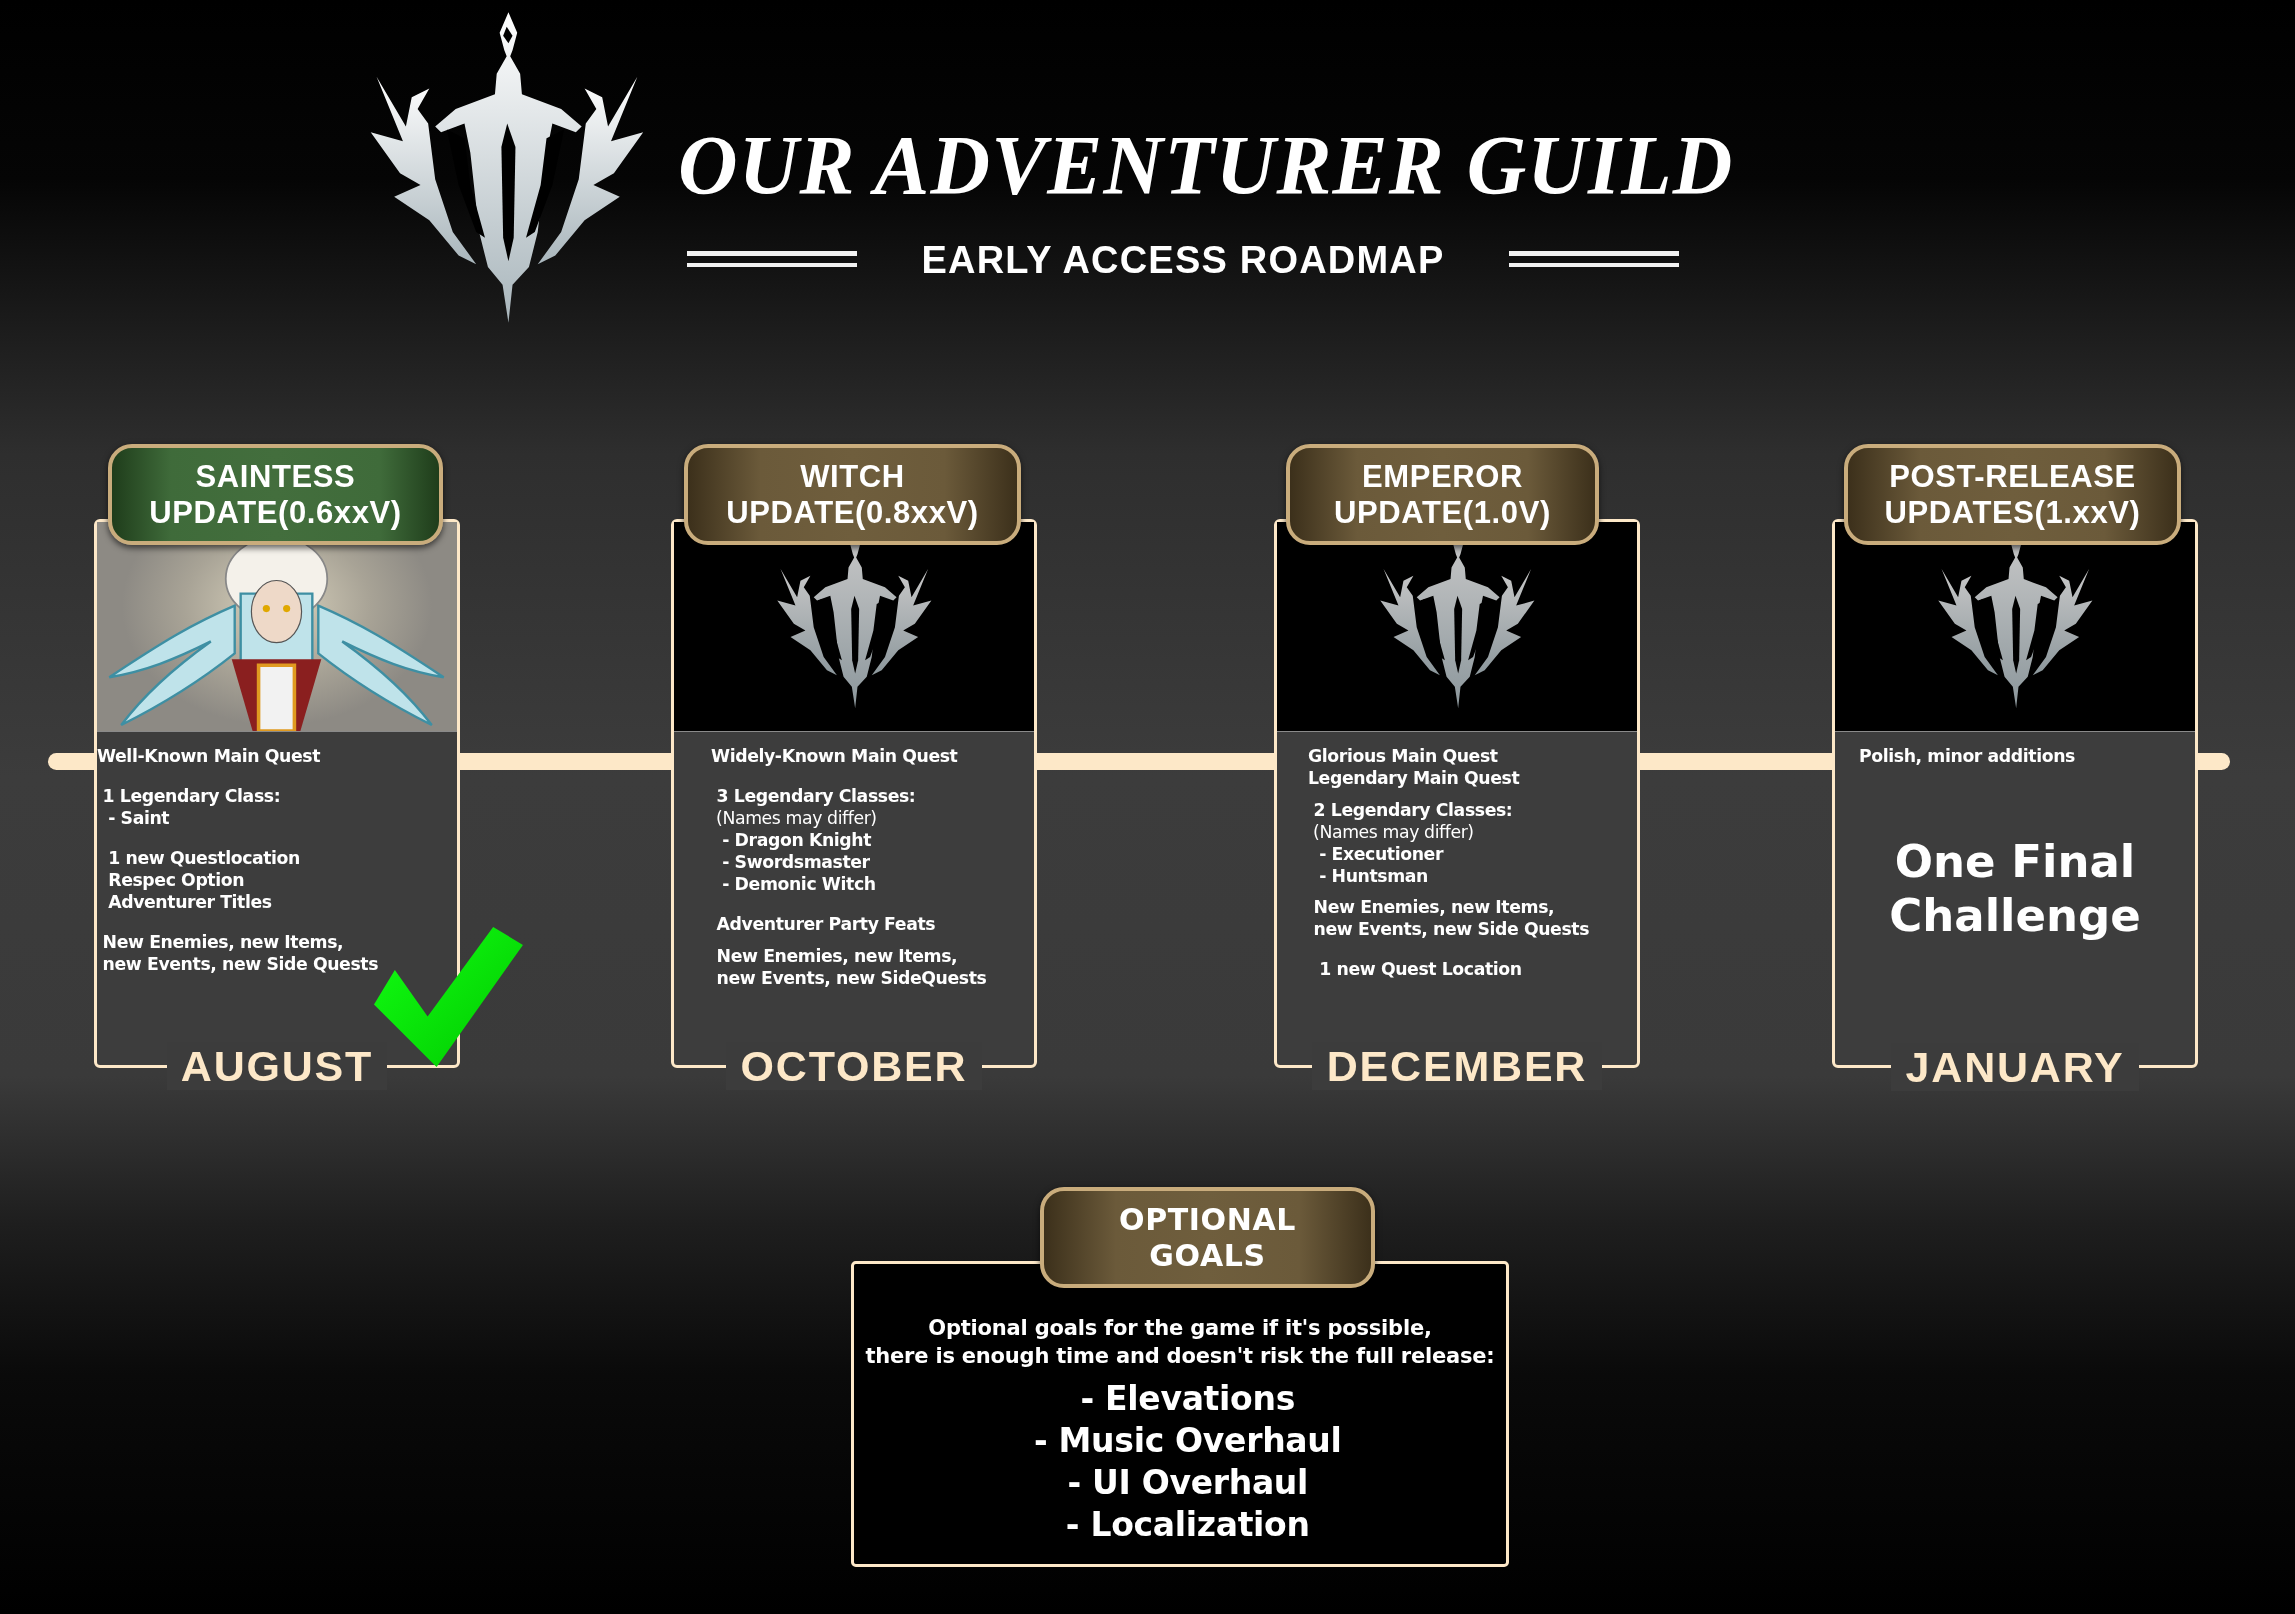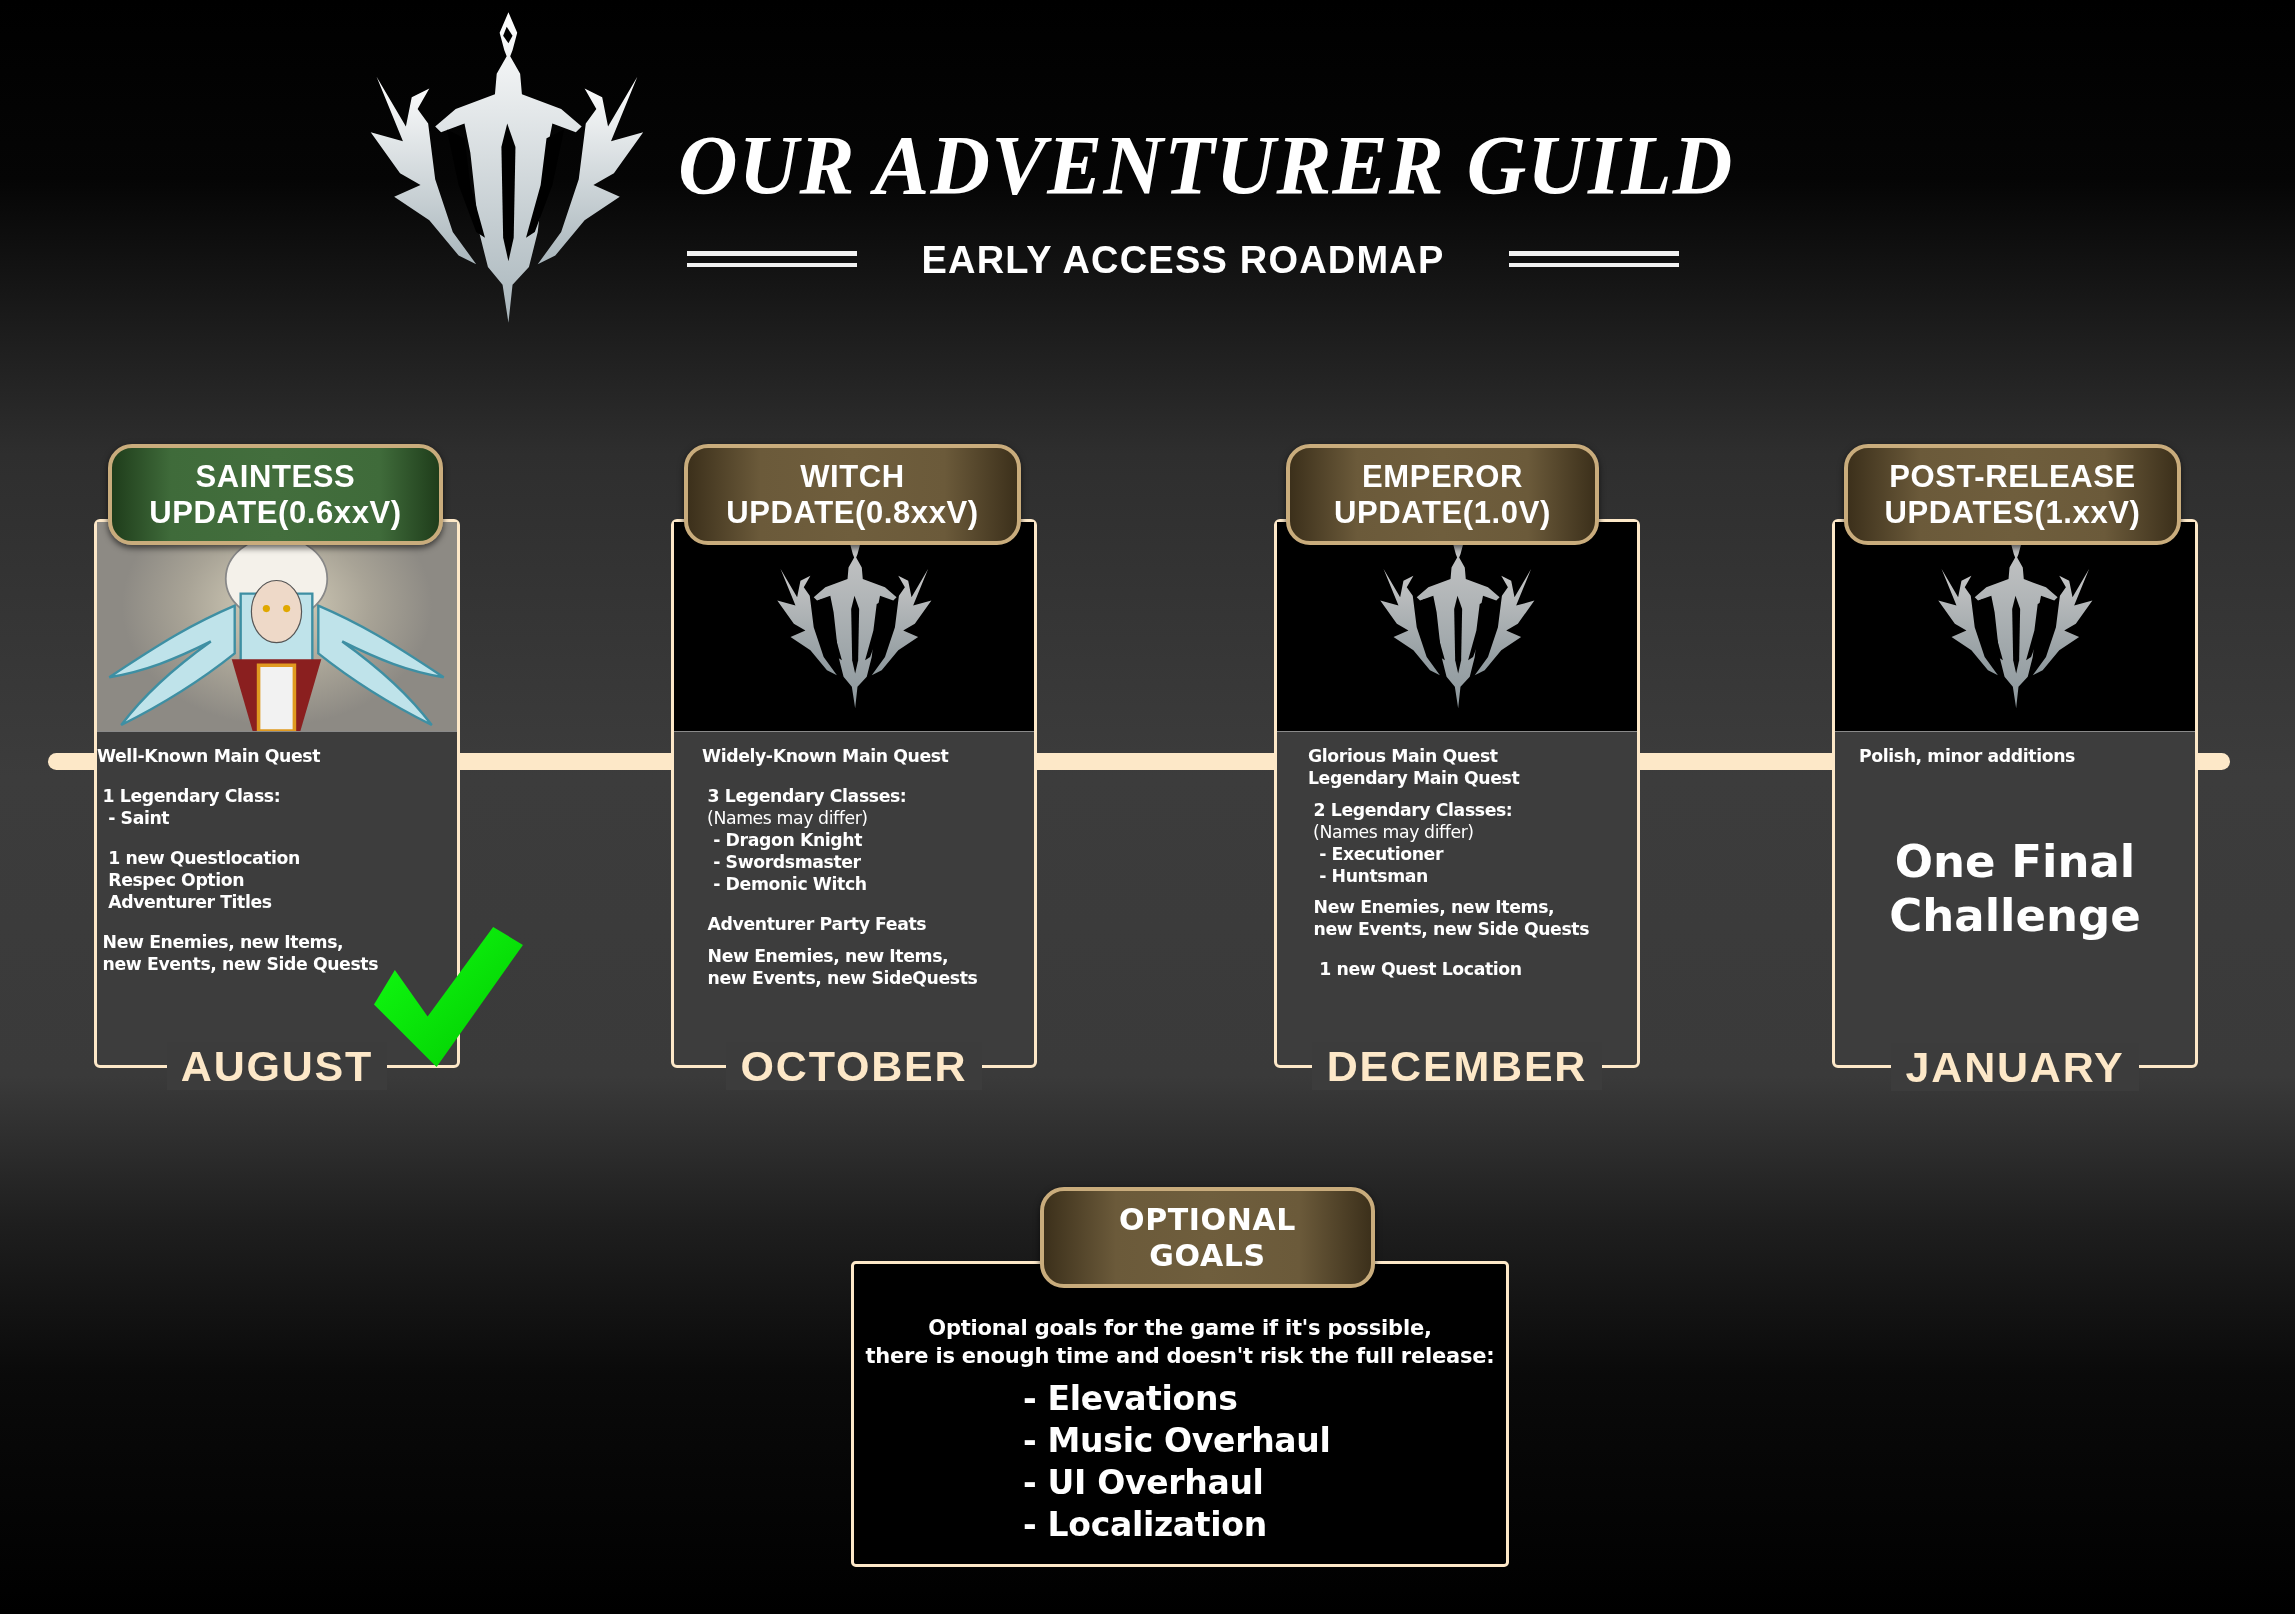--- a/index.html
+++ b/index.html
@@ -79,21 +79,21 @@
 
   
   .goals-box {
     left: 851px; top: 1261px; width: 658px; height: 306px;
     border: 3.6px solid #fde8c8; border-radius: 4.8px; box-sizing: border-box; background: #000;
   }
   .goals-desc {
     position: absolute; left: 0; right: 0; top: 51px; text-align: center;
     font-weight: bold; font-size: 21px; line-height: 27.5px; letter-spacing: -0.2px;
   }
-  .goals-list { position: absolute; left: 169px; top: 114px; }
+  .goals-list { position: absolute; left: 180px; top: 114px; text-align: center; }
   .goals-list .item { font-weight: bold; font-size: 33px; line-height: 42px; white-space: pre; letter-spacing: -0.3px; }
 </style>
 </head>
 <body>
 
 <div class="abs logo">
   <svg viewBox="0 0 500 540" width="293" height="323">
     <defs>
       <linearGradient id="crestG" x1="0" y1="0" x2="0" y2="1">
         <stop offset="0" stop-color="#ffffff"></stop>
@@ -192,21 +192,21 @@
         <path d="M475 115 L425 200 L415 150 L385 135 L405 170 L387 195 L375 290 L345 380 L305 435 L335 420 L385 360 L445 320 L400 300 L435 280 L485 210 L430 225 Z"></path>
       </g>
       <g fill="#000">
           <path d="M253 195 L243 235 L246 390 L255 430 L264 390 L267 235 Z"></path>
           <path d="M150 205 L180 220 L190 300 L215 390 L200 380 L170 300 Z"></path>
           <path d="M350 205 L320 220 L310 300 L285 390 L300 380 L330 300 Z"></path>
         </g>
     </svg>
   </div>
   <div class="card-text">
-    <div style="padding-left:28px;">
+    <div style="padding-left:37px;">
       <div class="line">Widely-Known Main Quest</div>
       <div class="gap"></div>
       <div class="line"> 3 Legendary Classes:</div>
       <div class="line normal"> (Names may differ)</div>
       <div class="line">  - Dragon Knight</div>
       <div class="line">  - Swordsmaster</div>
       <div class="line">  - Demonic Witch</div>
       <div class="gap"></div>
       <div class="line"> Adventurer Party Feats</div>
       <div class="gap-sm"></div>

